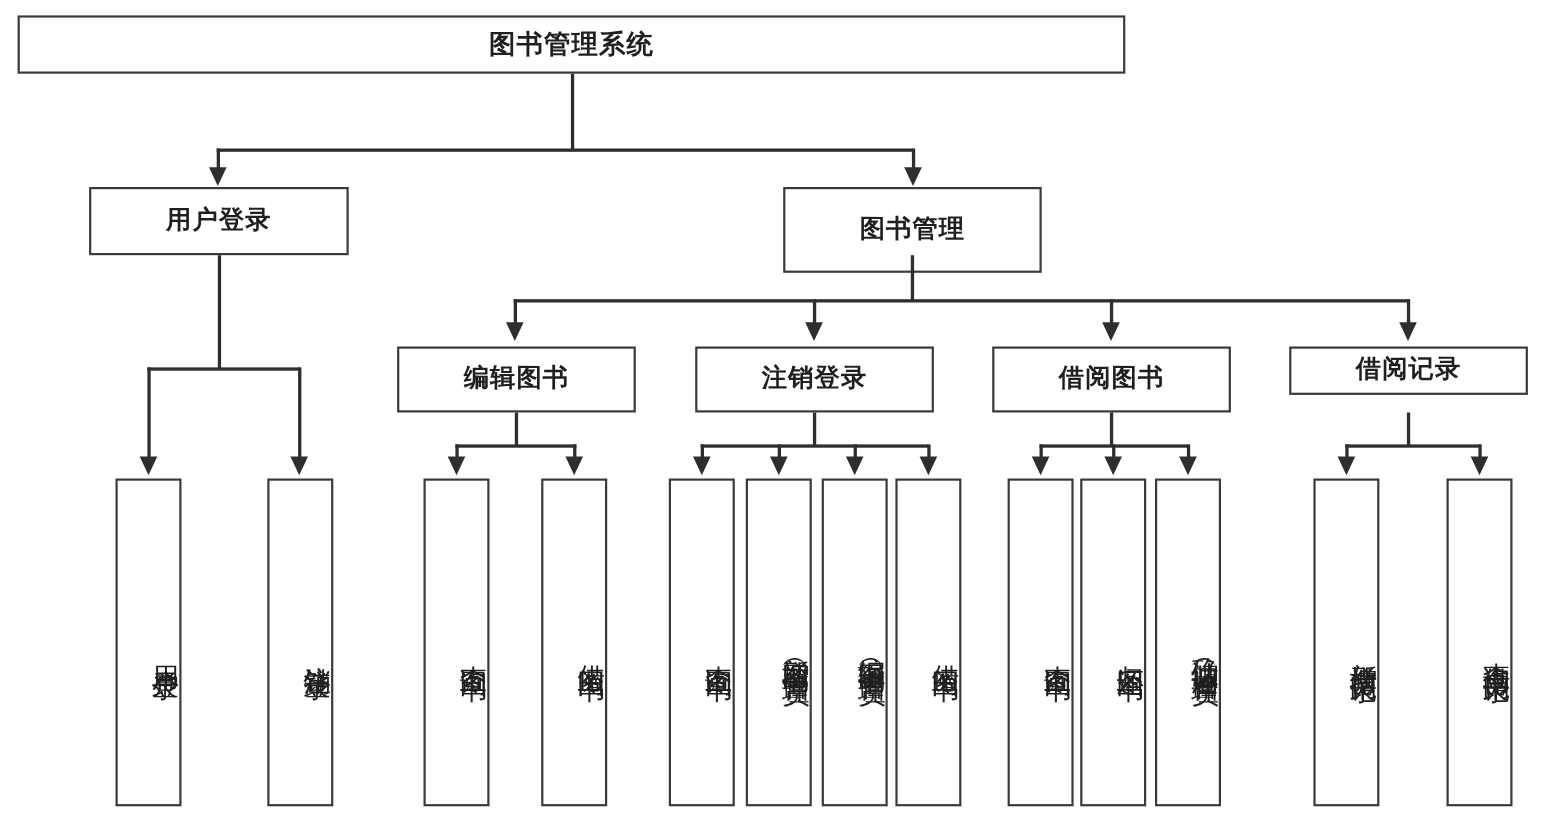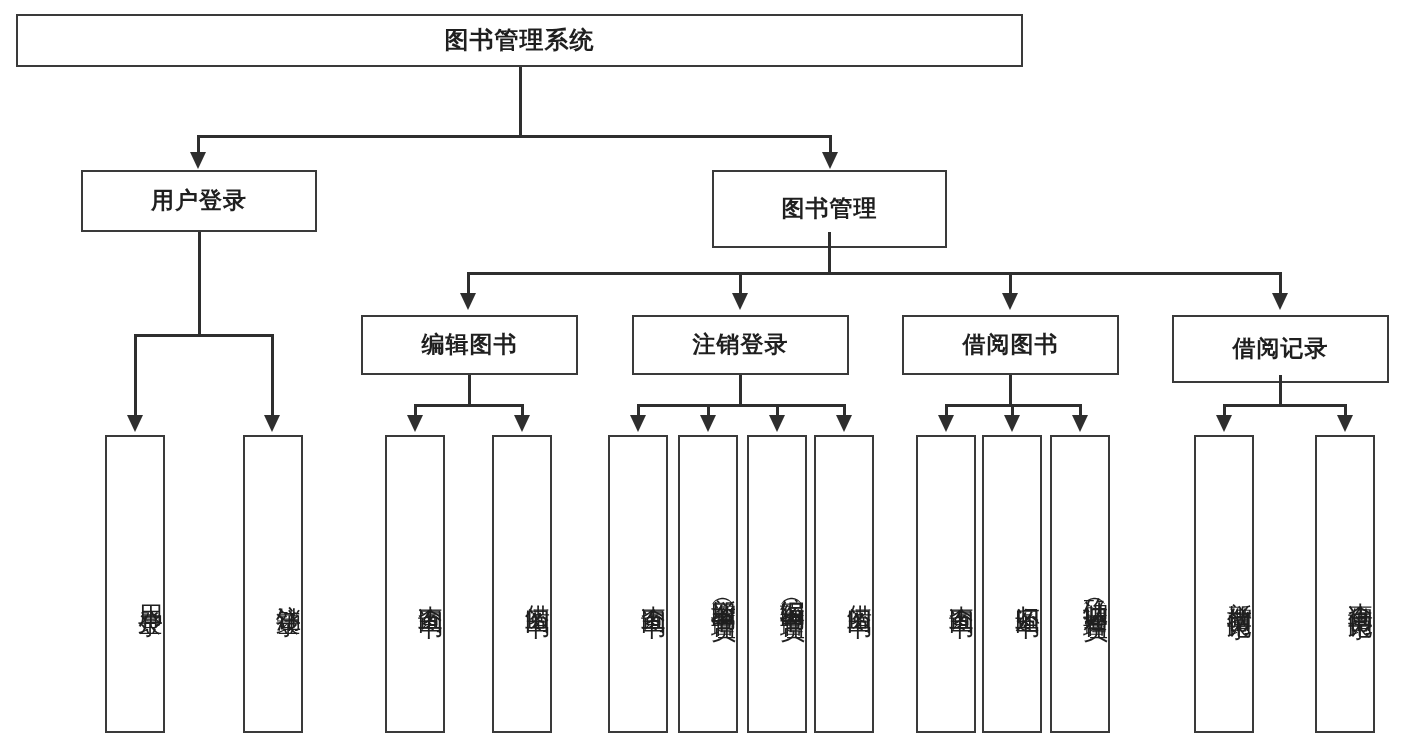--- a/index.html
+++ b/index.html
@@ -119,21 +119,21 @@
 
   <div class="node horiz" style="left:361px; top:315px; width:217px; height:60px;">
     <span>编辑图书</span>
   </div>
   <div class="node horiz" style="left:632px; top:315px; width:217px; height:60px;">
     <span>注销登录</span>
   </div>
   <div class="node horiz" style="left:902px; top:315px; width:217px; height:60px;">
     <span>借阅图书</span>
   </div>
-  <div class="node horiz" style="left:1172px; top:315px; width:217px; height:68px;">
+  <div class="node horiz" style="left:1172px; top:315px; width:217px; height:44px;">
     <span>借阅记录</span>
   </div>
 
   <div class="edge v" style="left:468px; top:375px; height:31px;"></div>
   <div class="edge h" style="left:414px; top:404px; width:110px;"></div>
   <div class="edge v" style="left:414px; top:404px; height:14px;"></div>
   <div class="arrow" style="left:407px; top:415px;"></div>
   <div class="edge v" style="left:521px; top:404px; height:14px;"></div>
   <div class="arrow" style="left:514px; top:415px;"></div>
 

